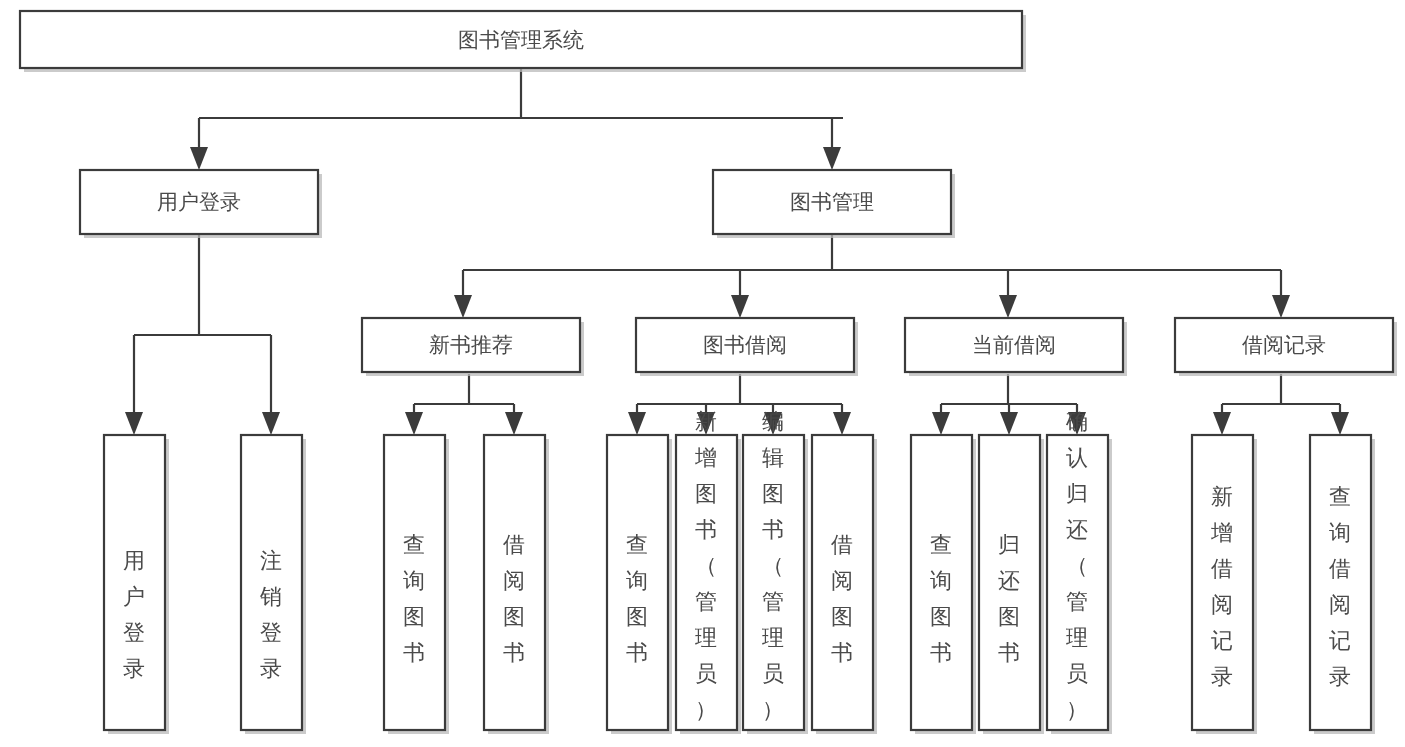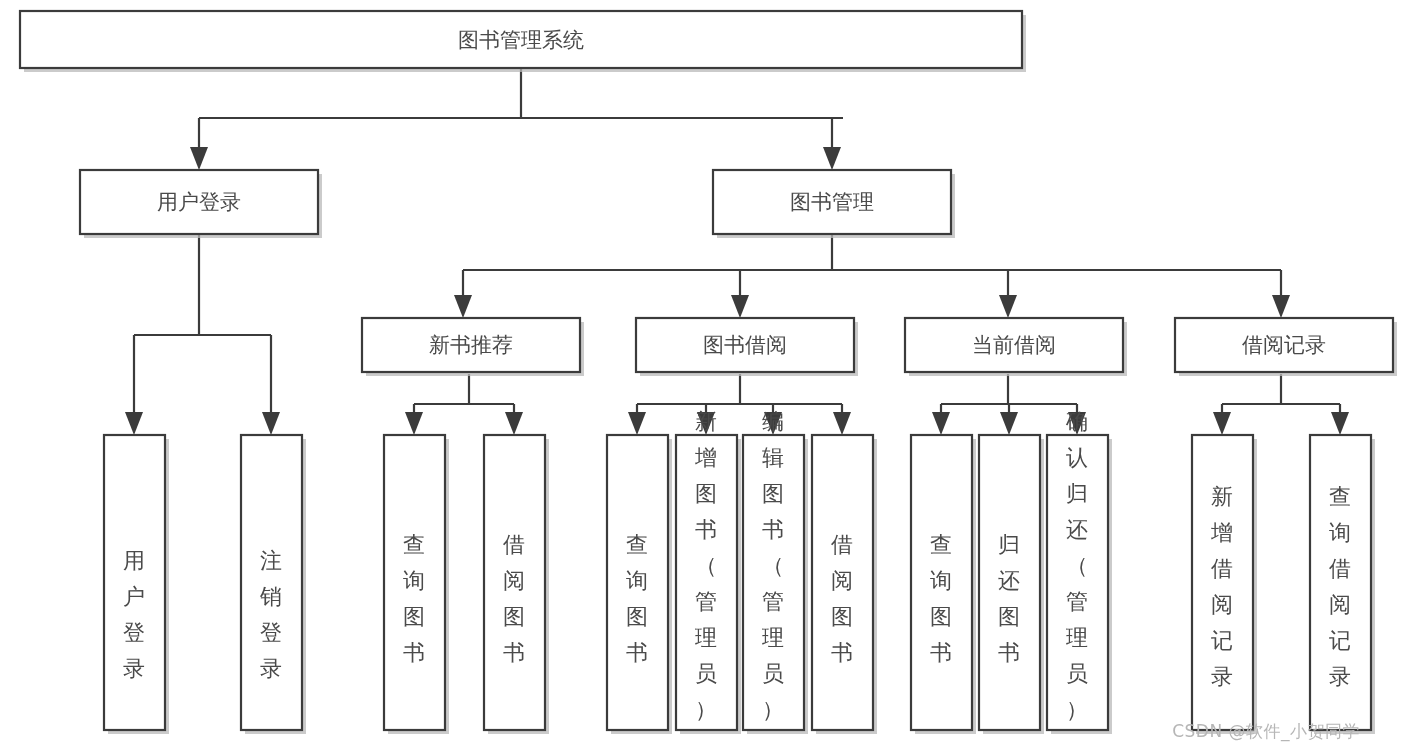--- a/index.html
+++ b/index.html
@@ -256,14 +256,13 @@
     </g>
 
     <g>
       <rect class="node-shadow" x="1314" y="439" width="61" height="295"></rect>
       <rect class="node-box" x="1310" y="435" width="61" height="295"></rect>
       <text class="node-label-v vtext"><tspan x="1340" y="504">查</tspan><tspan x="1340" y="540">询</tspan><tspan x="1340" y="576">借</tspan><tspan x="1340" y="612">阅</tspan><tspan x="1340" y="648">记</tspan><tspan x="1340" y="684">录</tspan></text>
     </g>
 
   </svg>
 
-  <div class="watermark-text">CSDN @软件_小贺同学</div>
 </div>
 
 </body></html>

